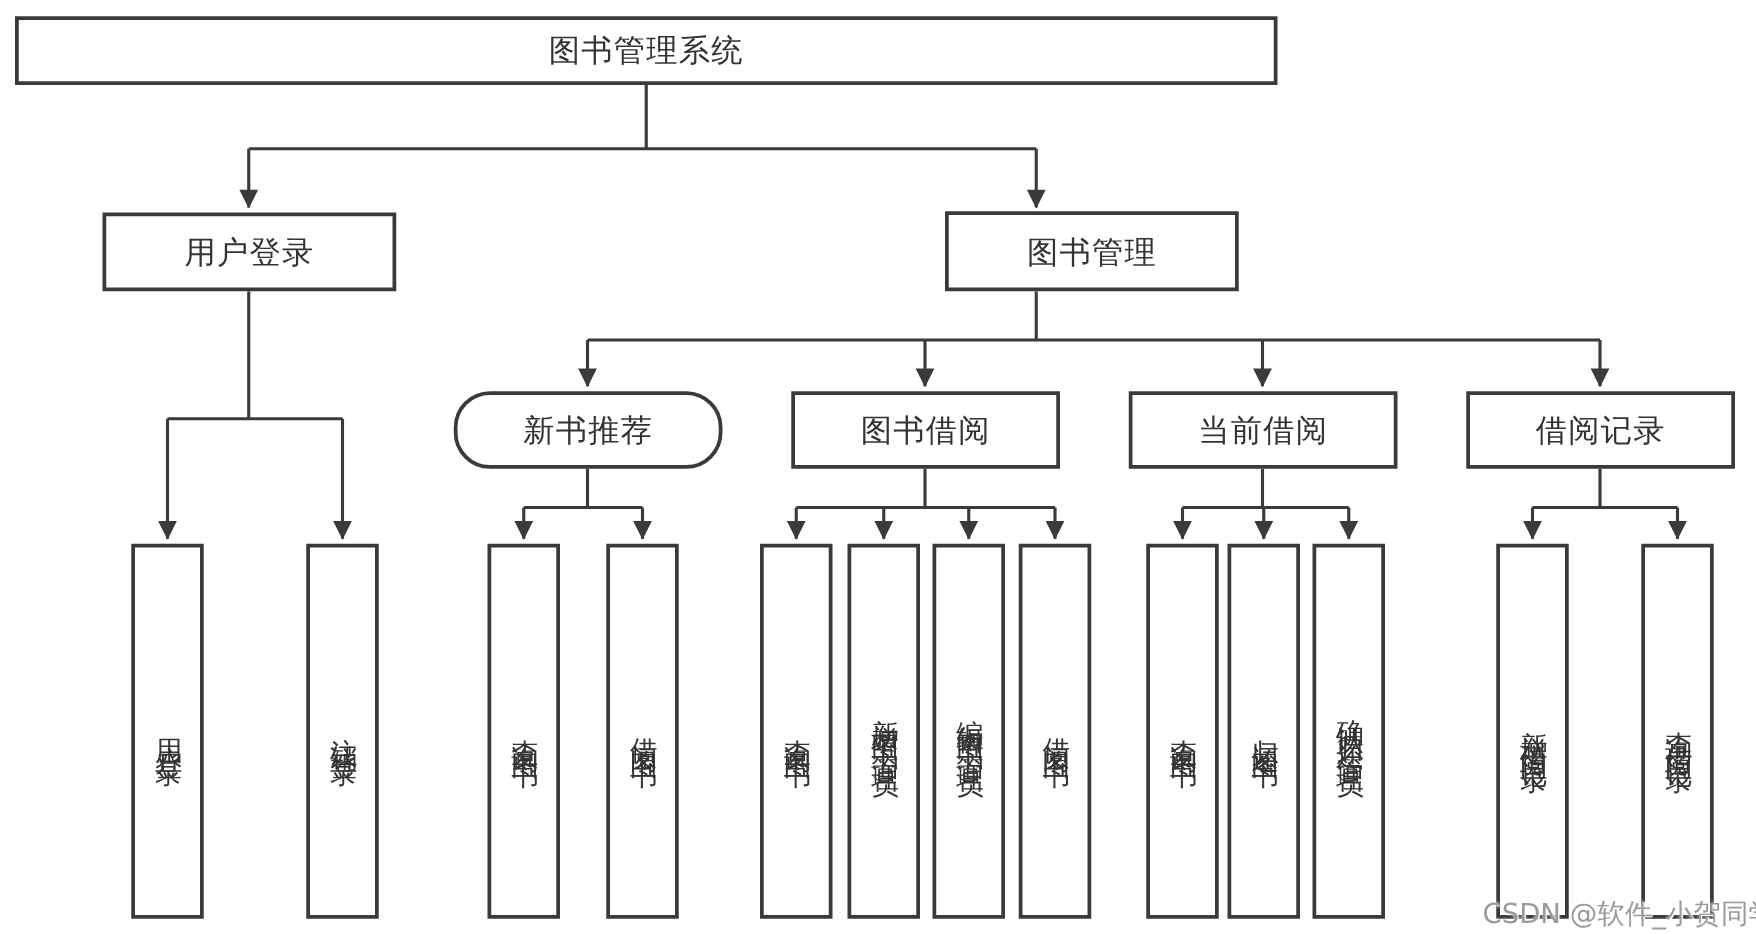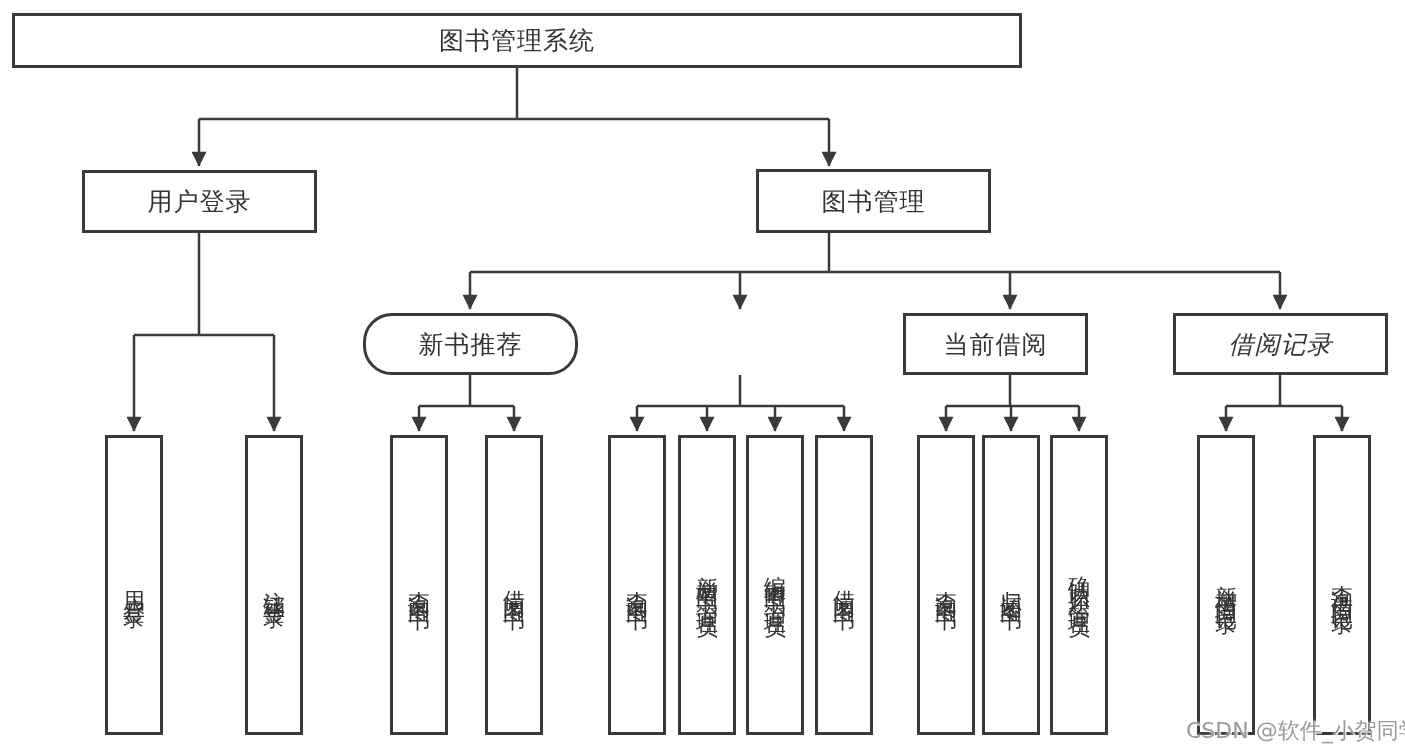--- a/index.html
+++ b/index.html
@@ -93,24 +93,27 @@
   <div class="node node-h" style="left:82px;top:170px;width:235px;height:63px;">
     <span>用户登录</span>
   </div>
   <div class="node node-h" style="left:712px;top:169px;width:235px;height:64px;margin-left:44px;">
     <span>图书管理</span>
   </div>
 
   <div class="node node-h" style="left:363px;top:313px;width:215px;height:62px;border-radius:29px;">
     <span>新书推荐</span>
   </div>
-  <div class="node node-h" style="left:903px;top:313px;width:185px;height:62px;">
+  <div class="node node-h" style="left:633px;top:313px;width:215px;height:62px;">
+    <span>图书借阅</span>
+  </div>
+  <div class="node node-h" style="left:903px;top:313px;width:215px;height:62px;">
     <span>当前借阅</span>
   </div>
-  <div class="node node-h" style="left:1173px;top:313px;width:215px;height:62px;font-style:italic;">
+  <div class="node node-h" style="left:1173px;top:313px;width:215px;height:62px;">
     <span>借阅记录</span>
   </div>
 
   <div class="node node-v" style="left:105px;top:435px;">
     <span class="vtext">用户登录</span>
   </div>
   <div class="node node-v" style="left:245px;top:435px;">
     <span class="vtext">注销登录</span>
   </div>
 

